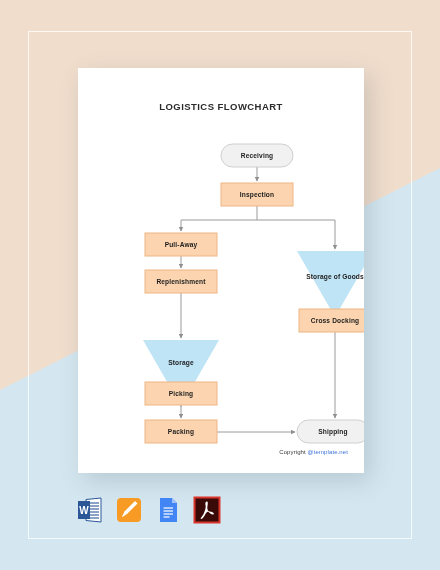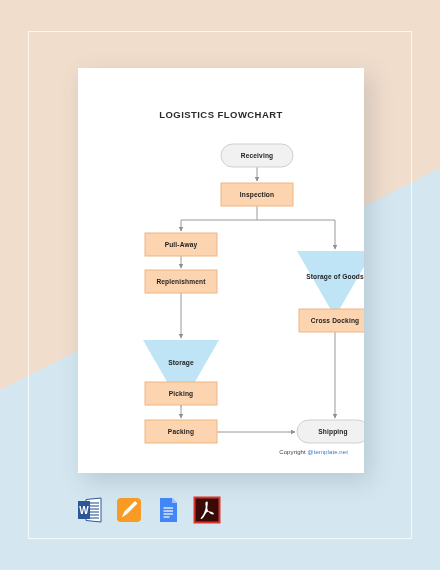--- a/index.html
+++ b/index.html
@@ -55,21 +55,20 @@
 
   .doc-title {
     position: absolute;
     left: 0; top: 33px;
     width: 286px;
     text-align: center;
     font-size: 9.5px;
     font-weight: bold;
     letter-spacing: 0.45px;
     color: #2b2b2b;
-    margin-top: 8px;
   }
 
   
   .flow-svg {
     position: absolute;
     left: 0; top: 0;
     width: 286px;
     height: 405px;
   }
 

